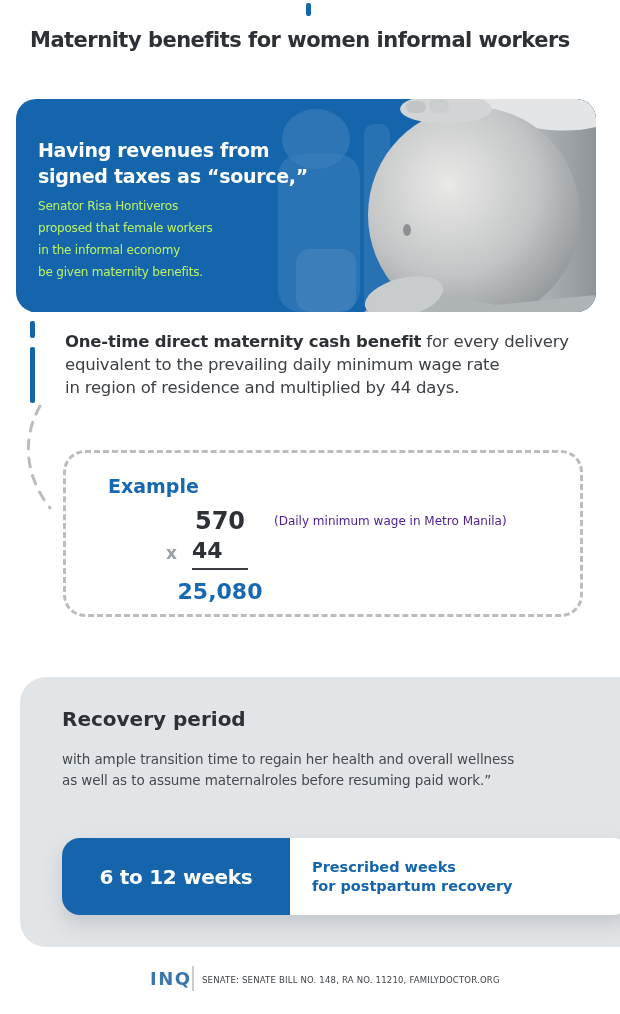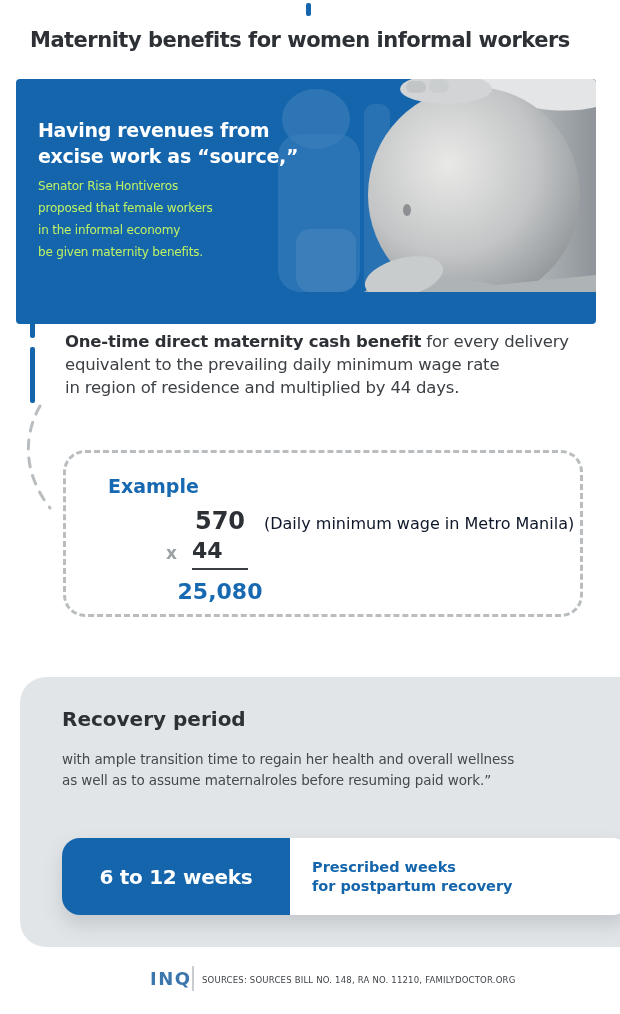--- a/index.html
+++ b/index.html
@@ -6,22 +6,22 @@
   #stage{
     position:relative;width:620px;height:1014px;background:#ffffff;overflow:hidden;
     font-family:"DejaVu Sans","Liberation Sans",sans-serif;color:#2d3136;
   }
   
   .top-marker{position:absolute;left:306px;top:3px;width:5px;height:13px;background:#1465ac;border-radius:2px;}
   
   .page-title{position:absolute;left:30px;top:28px;width:575px;font-size:21px;font-weight:bold;
     letter-spacing:-0.5px;color:#2d3136;}
   
-  .hero-card{position:absolute;left:16px;top:79px;width:580px;height:245px;background:#1465ac;
-    border-radius:4px;overflow:hidden;}
+  .hero-card{position:absolute;left:16px;top:99px;width:580px;height:213px;background:#1465ac;
+    border-radius:20px;overflow:hidden;}
   .hero-photo{position:absolute;right:0;top:0;width:340px;height:213px;}
   .hero-text{position:absolute;left:22px;top:38px;}
   .hero-bold{font-size:19px;line-height:26px;font-weight:bold;color:#ffffff;letter-spacing:-0.3px;}
   .hero-reg{font-size:12px;line-height:22px;color:#bef264;letter-spacing:-0.2px;}
   .hero-reg-block{margin-top:6px;}
   
   .vdash{position:absolute;left:30px;width:5px;background:#1465ac;border-radius:2px;}
   .vd1{top:301px;height:11px;}
   .vd2{top:321px;height:17px;}
   .vd3{top:347px;height:56px;}
@@ -30,21 +30,21 @@
     color:#3d4145;letter-spacing:-0.2px;}
   .benefit b{color:#2d3136;}
   
   .curve{position:absolute;left:18px;top:402px;}
   
   .example-box{position:absolute;left:63px;top:450px;width:514px;height:161px;
     border:3px dashed #b9bdbf;border-radius:22px;background:#ffffff;}
   .example-title{position:absolute;left:42px;top:22px;font-size:19px;font-weight:bold;color:#1769b1;}
   .wage{position:absolute;left:118px;top:54px;width:72px;text-align:center;
     font-size:24px;font-weight:bold;color:#2d3136;}
-  .wage-note{position:absolute;left:198px;top:61px;font-size:16px;color:#0f172a;white-space:nowrap;}
+  .wage-note{position:absolute;left:208px;top:61px;font-size:12px;color:#4c1d95;white-space:nowrap;}
   .mult{position:absolute;left:100px;top:90px;font-size:17px;font-weight:bold;color:#9aa0a4;}
   .days{position:absolute;left:126px;top:85px;width:56px;
     font-size:22px;font-weight:bold;color:#2d3136;border-bottom:2.5px solid #3a3e42;padding-bottom:5px;}
   .result{position:absolute;left:104px;top:126px;width:100px;text-align:center;
     font-size:22px;font-weight:bold;color:#1769b1;}
   
   .recovery-card{position:absolute;left:20px;top:677px;width:600px;height:270px;
     background:#e2e5e7;border-radius:26px 0 0 26px;}
   .recovery-title{position:absolute;left:42px;top:30px;font-size:20px;font-weight:bold;color:#2d3136;}
   .recovery-par{position:absolute;left:42px;top:72px;font-size:13.5px;line-height:21px;
@@ -103,21 +103,21 @@
         <ellipse cx="190" cy="10" rx="46" ry="15"></ellipse>
         <rect x="150" y="2" width="20" height="12" rx="6" fill="#c2c5c6"></rect>
         <rect x="173" y="0" width="20" height="14" rx="7" fill="#cbcecf"></rect>
       </g>
 
       <path d="M108,213 C140,190 190,196 240,206 L340,196 L340,213 Z" fill="#aeb3b6"></path>
       <ellipse cx="148" cy="198" rx="40" ry="19" fill="#c9cccd" transform="rotate(-14 148 198)"></ellipse>
     </svg>
     <div class="hero-text">
       <div class="hero-bold">Having revenues from</div>
-      <div class="hero-bold">excise work as “source,”</div>
+      <div class="hero-bold">signed taxes as “source,”</div>
       <div class="hero-reg-block">
         <div class="hero-reg">Senator Risa Hontiveros</div>
         <div class="hero-reg">proposed that female workers</div>
         <div class="hero-reg">in the informal economy</div>
         <div class="hero-reg">be given maternity benefits.</div>
       </div>
     </div>
   </div>
 
   <div class="vdash vd1"></div>
@@ -155,15 +155,15 @@
       </div>
       <div class="pill-white">
         <span>Prescribed weeks</span>
         <span>for postpartum recovery</span>
       </div>
     </div>
   </div>
 
   <div class="inq-logo">INQ</div>
   <div class="footer-divider"></div>
-  <div class="sources">SOURCES: SOURCES BILL NO. 148, RA NO. 11210, FAMILYDOCTOR.ORG</div>
+  <div class="sources">SENATE: SENATE BILL NO. 148, RA NO. 11210, FAMILYDOCTOR.ORG</div>
 
 </div>
 
 </body></html>

